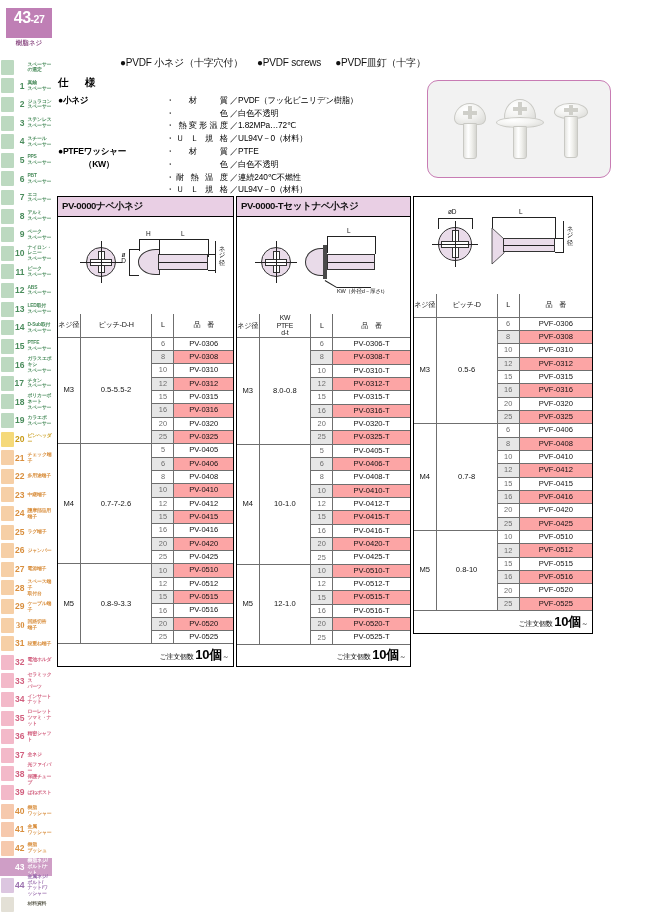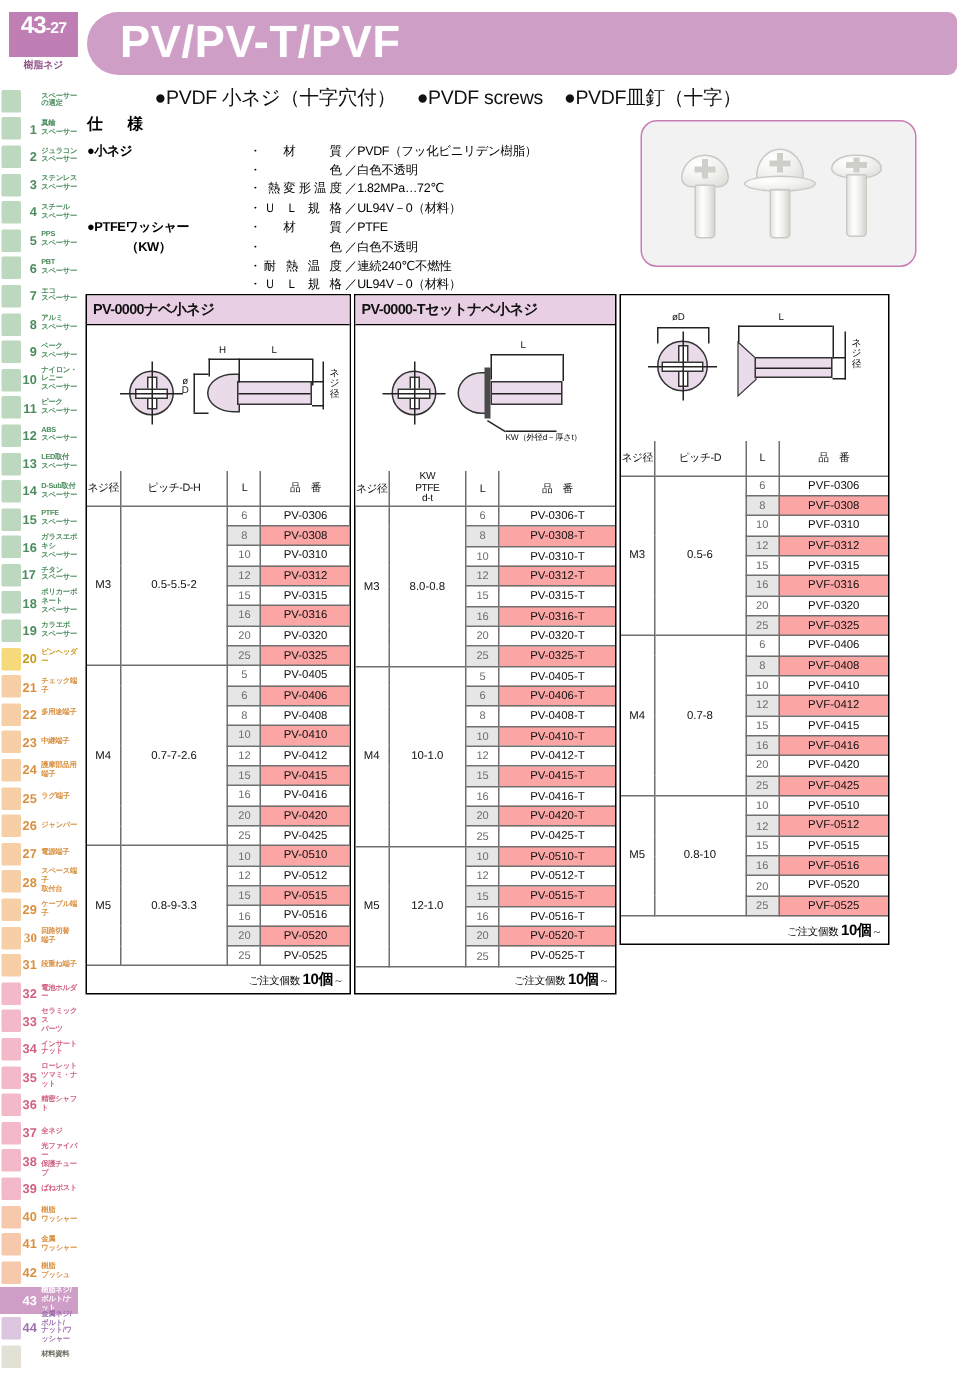--- a/index.html
+++ b/index.html
@@ -91,22 +91,22 @@
   #hdr-title {
     color: #fff;
     font-size: 30px;
     font-weight: bold;
     letter-spacing: 0.5px;
     padding-left: 22px;
     text-shadow: 0 0 1px rgba(255,255,255,.4);
   }
   #hdr-bullets {
     position: absolute;
-    left: 103px; top: 56px;
-    font-size: 13px;
+    left: 120px; top: 56px;
+    font-size: 10px;
     color: #111;
     letter-spacing: -0.2px;
   }
   #hdr-bullets span { margin-right: 14px; }
 
   
   #spec {
     position: absolute;
     left: 58px; top: 76px;
     width: 350px;
@@ -286,21 +286,21 @@
   table.spec-table th:first-child { border-left: none; }
   table.spec-table th:last-child  { border-right: none; }
   tr.alt td.len  { background: #e6e6e6; }
   tr.alt td.code { background: #fca5a5; }
   .panel-foot {
     text-align: right;
     font-size: 7px;
     padding: 1.5px 4px 2px 0;
     letter-spacing: -0.2px;
   }
-  .panel-foot b { font-size: 10px; }
+  .panel-foot b { font-size: 13px; }
   #footer-note {
     position: absolute;
     left: 22px; top: 905px;
     font-size: 6.5px;
     color: #444;
   }
 </style>
 </head>
 <body>
 
@@ -571,23 +571,20 @@
       </div>
     </div>
 
   <div id="hdr-tab">
     <div class="num">
       <span>43</span><span class="small">-27</span>
     </div>
   </div>
   <div id="hdr-sub">樹脂ネジ</div>
 
-  <div id="hdr-banner">
-    <div id="hdr-title">PV/PV-T/PVF</div>
-  </div>
 
   <div id="hdr-bullets"><span>●PVDF 小ネジ（十字穴付）</span><span>●PVDF screws</span><span>●PVDF皿釘（十字）</span></div>
 
   <div id="spec">
     <div id="spec-title">仕　様</div>
     <div id="spec-groups">
         <div class="spec-group">
           <div class="spec-head">●小ネジ</div>
           <div class="spec-rows">
             <div class="spec-line">

